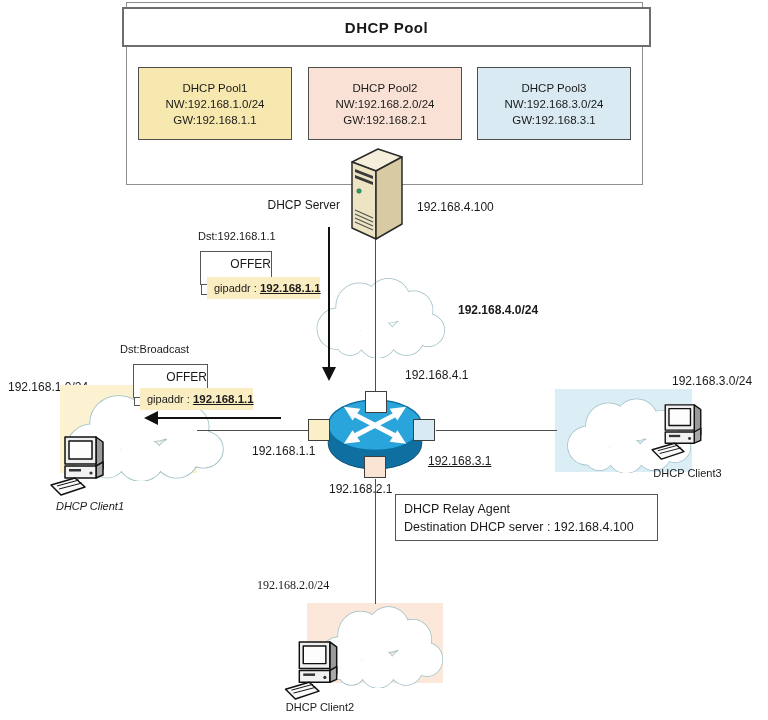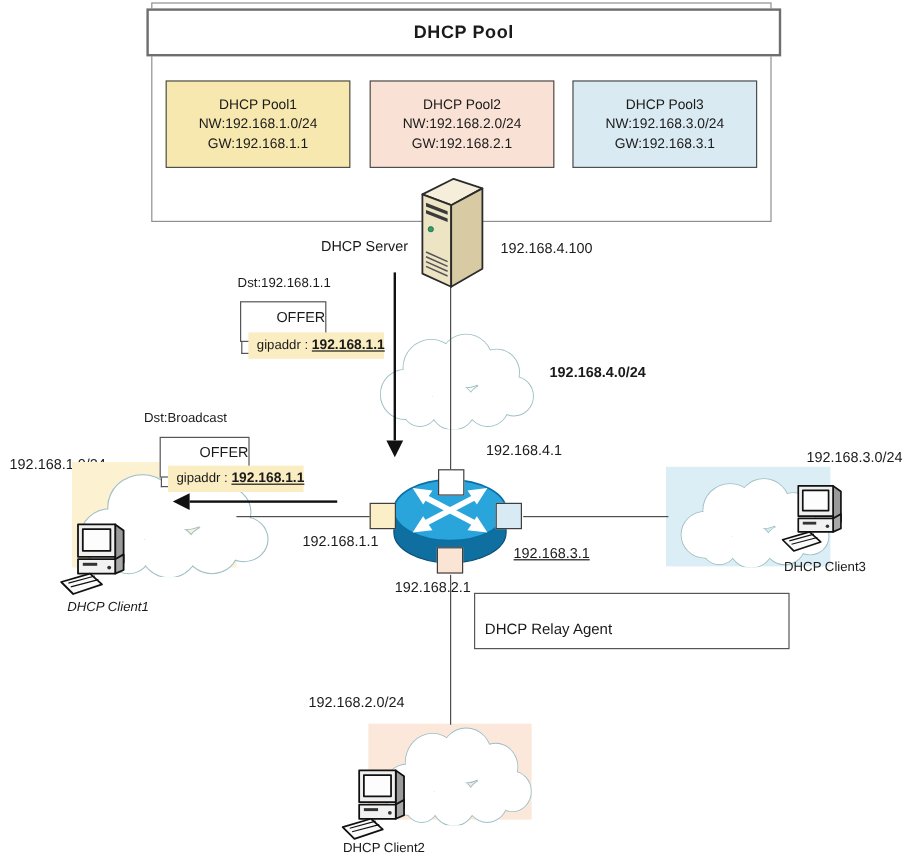--- a/index.html
+++ b/index.html
@@ -44,21 +44,21 @@
     z-index:9;display:flex;justify-content:flex-end;font-size:12px;padding-top:5px;box-sizing:border-box;}
   .gip-strip{position:absolute;height:22px;z-index:10;font-size:11px;line-height:22px;
     padding-left:7px;box-sizing:border-box;white-space:nowrap;}
   .gip-strip b{text-decoration:underline;font-size:11.5px;}
   .l-connector{position:absolute;width:6px;height:10px;border-left:1px solid #565656;
     border-bottom:1px solid #565656;z-index:8;}
 
   
   .relay-box{position:absolute;left:395px;top:494px;width:263px;height:47px;
     border:1.5px solid #565656;background:#fff;z-index:9;
-    font-size:12.5px;line-height:18px;padding:20px 8px;box-sizing:border-box;}
+    font-size:12.5px;line-height:18px;padding:5px 8px;box-sizing:border-box;}
 
   
   .if-sq{position:absolute;width:22px;height:22px;border:1px solid #3f3f3f;z-index:7;box-sizing:border-box;}
 
   .icon-svg{position:absolute;z-index:6;}
   .client-lbl{position:absolute;font-size:11px;text-align:center;z-index:6;white-space:nowrap;}
 </style>
 </head>
 <body>
 
@@ -180,21 +180,21 @@
   <div class="if-sq" style="left: 364px; top: 456px; background-color: rgb(250, 228, 212);"></div>
 
   <div class="lbl" style="left:405px;top:368px;">192.168.4.1</div>
   <div class="lbl" style="left:252px;top:444px;">192.168.1.1</div>
   <div class="lbl" style="left:428px;top:454px;text-decoration:underline;">192.168.3.1</div>
   <div class="lbl" style="left:308px;top:482px;margin-left:21px;">192.168.2.1</div>
 
   <div class="lbl" style="left:458px;top:303px;font-weight:bold;">192.168.4.0/24</div>
   <div class="lbl" style="left:8px;top:380px;">192.168.1.0/24</div>
   <div class="lbl" style="left:672px;top:374px;">192.168.3.0/24</div>
-  <div class="lbl" style="left:257px;top:578px;">192.168.2.0/24</div>
+  <div class="lbl" style="left:257px;top:578px;font-family:Liberation Serif, serif;">192.168.2.0/24</div>
 
   <div class="lbl-sm" style="left:198px;top:230px;z-index:9;">Dst:192.168.1.1</div>
   <div class="l-connector" style="left:201px;top:284px;"></div>
   <div class="offer-box" style="left:200px;top:251px;">
     <span>OFFER</span>
   </div>
   <div class="gip-strip" style="left: 207px; top: 277px; width: 113px; background-color: rgb(251, 237, 194);">
     <span>gipaddr : </span><b>192.168.1.1</b>
   </div>
 
@@ -202,20 +202,21 @@
   <div class="l-connector" style="left:134px;top:395px;"></div>
   <div class="offer-box" style="left:133px;top:364px;width:75px;">
     <span>OFFER</span>
   </div>
   <div class="gip-strip" style="left: 140px; top: 388px; width: 113px; background-color: rgb(251, 237, 194);">
     <span>gipaddr : </span><b>192.168.1.1</b>
   </div>
 
   <div class="relay-box">
     <div>DHCP Relay Agent</div>
+    <div>Destination DHCP server : 192.168.4.100</div>
   </div>
 
   <svg class="icon-svg" style="left:48px;top:435px;" width="72" height="62" viewBox="0 0 70 62">
       <use href="#pc-shape"></use>
     </svg>
   <div class="client-lbl" style="left:40px;top:500px;width:100px;font-style:italic;">DHCP Client1</div>
 
   <svg class="icon-svg" style="left:650px;top:403px;" width="66" height="58" viewBox="0 0 70 62">
       <use href="#pc-shape"></use>
     </svg>

